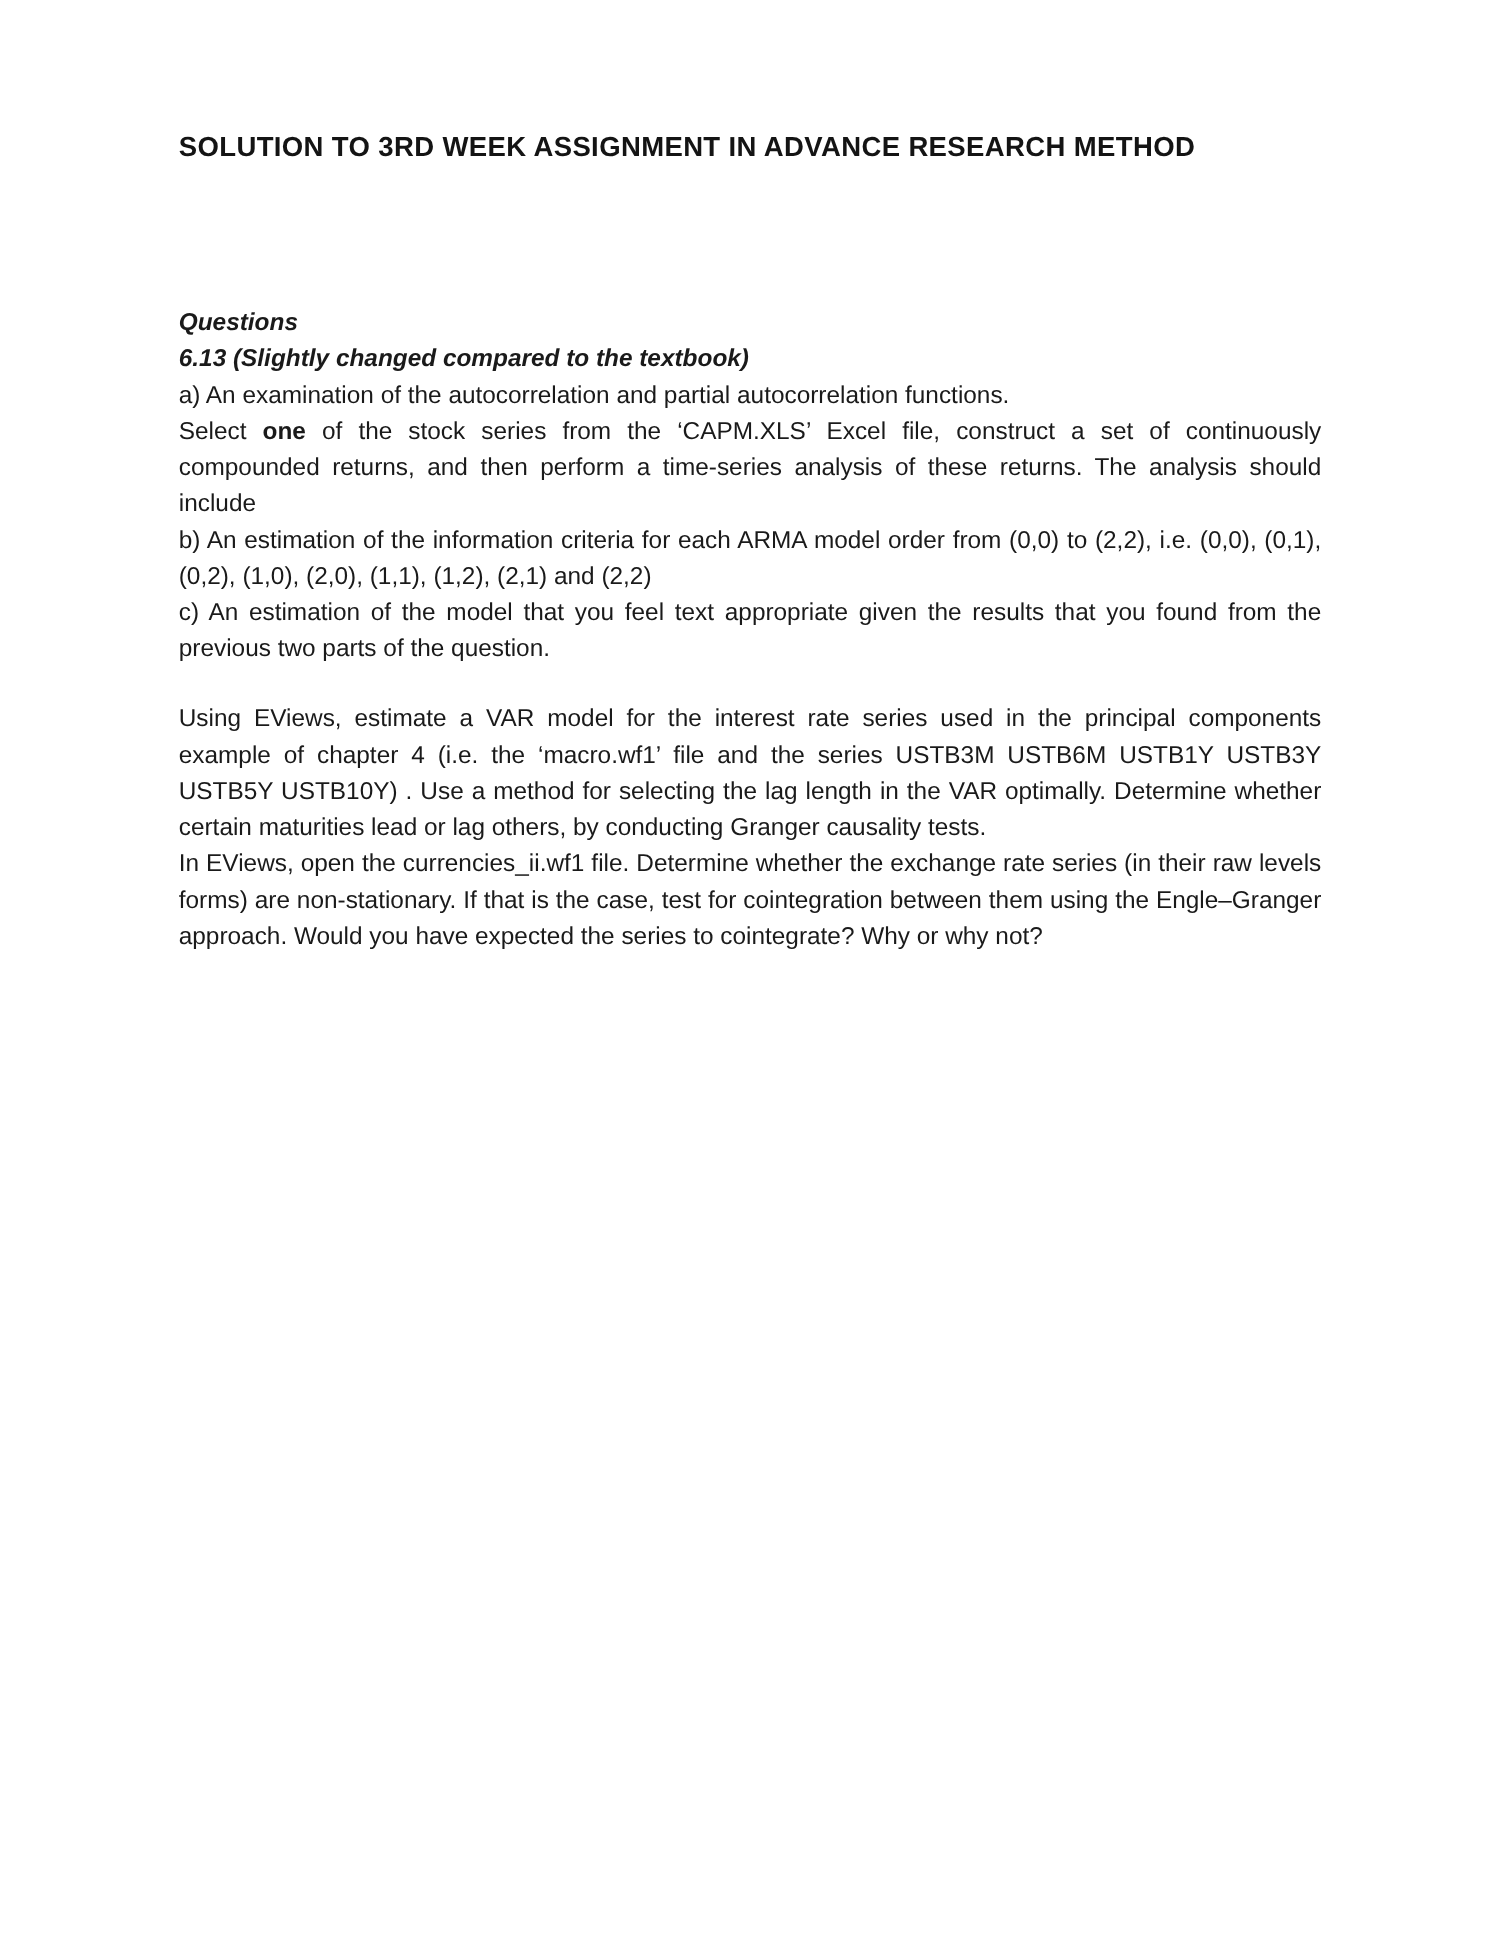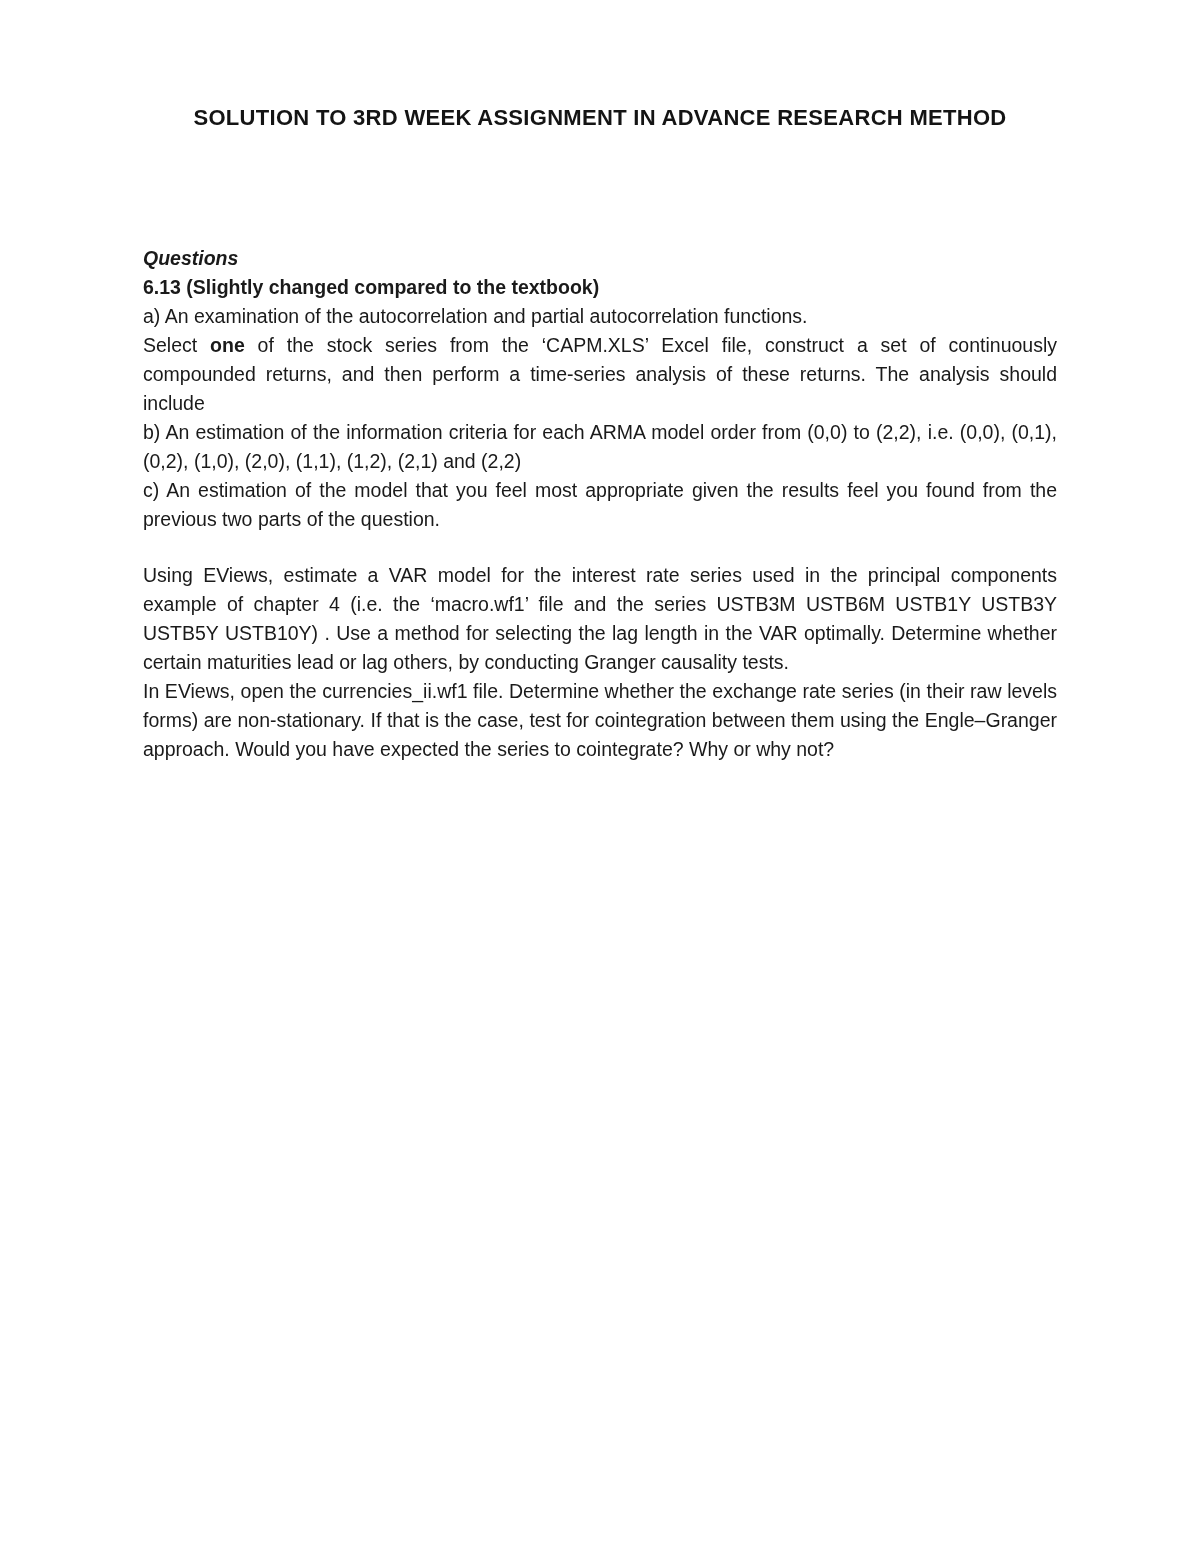--- a/index.html
+++ b/index.html
@@ -13,35 +13,36 @@
     margin: 0 auto;
     background: #ffffff;
     box-sizing: border-box;
     padding: 104px 143px 60px 143px;
     font-family: "Liberation Sans", sans-serif;
     color: #1a1a1a;
     font-size: 19.5px;
     line-height: 29px;
   }
   .doc-title {
-    text-align: center;
+    text-align: left;
     font-weight: bold;
     font-size: 22px;
     line-height: 28px;
     letter-spacing: 0.3px;
     margin: 0 0 0 0;
     color: #141414;
   }
   .content {
     margin-top: 112px;
   }
   .heading {
     font-weight: bold;
     margin: 0;
     text-align: left;
+    font-style: italic;
   }
   .heading.italic {
     font-style: italic;
   }
   p.body-para {
     margin: 0;
     text-align: justify;
     text-justify: inter-word;
   }
   p.italic-para {
@@ -74,21 +75,21 @@
 
 
     <p class="heading">6.13 (Slightly changed compared to the textbook)</p>
 
     <p class="body-para list-item">a) An examination of the autocorrelation and partial autocorrelation functions.</p>
 
     <p class="body-para"><span>Select </span><span class="inline-bold">one</span><span> of the stock series from the ‘CAPM.XLS’ Excel file, construct a set of continuously compounded returns, and then perform a time-series analysis of these returns. The analysis should include</span></p>
 
     <p class="body-para list-item">b) An estimation of the information criteria for each ARMA model order from (0,0) to (2,2), i.e. (0,0), (0,1), (0,2), (1,0), (2,0), (1,1), (1,2), (2,1) and (2,2)</p>
 
-    <p class="body-para list-item">c) An estimation of the model that you feel most appropriate given the results feel you found from the previous two parts of the question.</p>
+    <p class="body-para list-item">c) An estimation of the model that you feel text appropriate given the results that you found from the previous two parts of the question.</p>
 
     <div class="section-gap"></div>
 
 
     <p class="body-para">Using EViews, estimate a VAR model for the interest rate series used in the principal components example of chapter 4 (i.e. the ‘macro.wf1’ file and the series USTB3M USTB6M USTB1Y USTB3Y USTB5Y USTB10Y) . Use a method for selecting the lag length in the VAR optimally. Determine whether certain maturities lead or lag others, by conducting Granger causality tests.</p>
 
 
     <p class="body-para">In EViews, open the currencies_ii.wf1 file. Determine whether the exchange rate series (in their raw levels forms) are non-stationary. If that is the case, test for cointegration between them using the Engle–Granger approach. Would you have expected the series to cointegrate? Why or why not?</p>
 
   </div>

